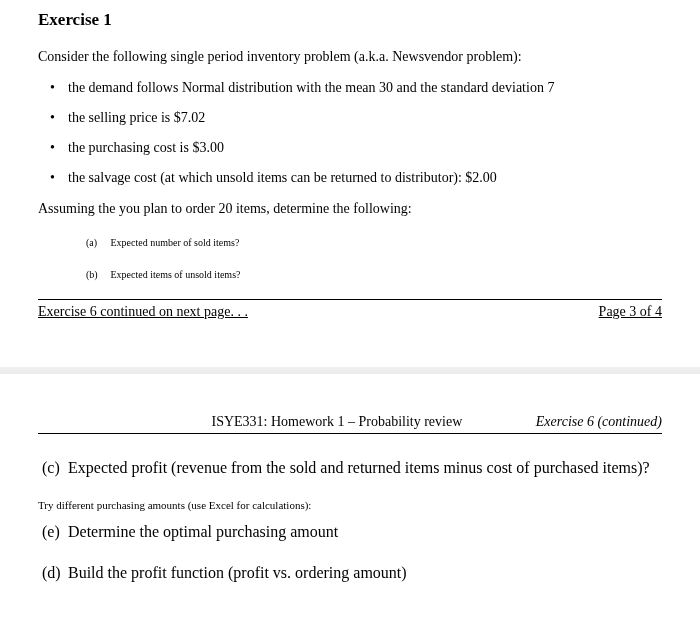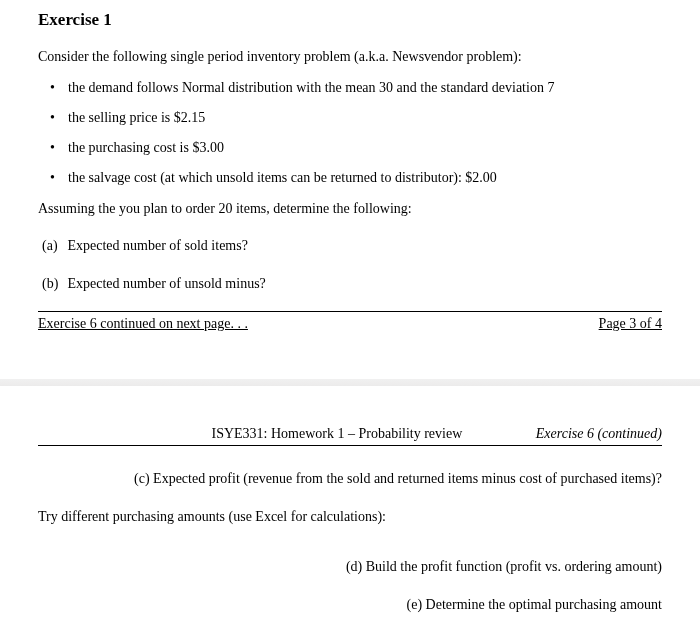--- a/index.html
+++ b/index.html
@@ -48,23 +48,24 @@
     .assume {
       font-size: 14px;
       line-height: 1.5;
       margin-bottom: 16px;
     }
     .sub-items {
       list-style: none;
       padding-left: 4px;
     }
     .sub-items li {
-      font-size: 14px;
+      font-size: 10px;
       line-height: 1.5;
       margin-bottom: 17px;
+      margin-left: 44px;
     }
     .sub-label {
       display: inline-block;
       width: 22px;
     }
     .footer1 {
       border-top: 1px solid #000;
       margin-top: 3px;
       padding-top: 4px;
       display: flex;
@@ -92,56 +93,55 @@
     .header2 .course {
       flex: 1;
       text-align: center;
       padding-left: 100px;
     }
     .header2 .cont {
       white-space: nowrap;
       font-style: italic;
     }
     .line2 {
-      font-size: 14px;
+      font-size: 11px;
       line-height: 1.5;
-      margin-bottom: 29px;
+      margin-bottom: 6px;
     }
     .sub-items2 {
       list-style: none;
       padding-left: 4px;
     }
     .sub-items2 li {
-      font-size: 14px;
+      font-size: 16px;
       line-height: 1.5;
       margin-bottom: 17px;
-      text-align: right;
     }
   </style>
 </head>
 <body>
 
 <div class="page1">
   <div class="exercise-title">Exercise 1</div>
   <div class="intro">Consider the following single period inventory problem (a.k.a. Newsvendor problem):</div>
   <ul class="bullets">
     <li>the demand follows Normal distribution with the mean 30 and the standard deviation 7</li>
-    <li>the selling price is $2.15</li>
+    <li>the selling price is $7.02</li>
     <li>the purchasing cost is $3.00</li>
     <li>the salvage cost (at which unsold items can be returned to distributor): $2.00</li>
   </ul>
   <div class="assume">Assuming the you plan to order 20 items, determine the following:</div>
   <ul class="sub-items">
     <li>
       <span class="sub-label">(a)</span>
       <span>Expected number of sold items?</span>
     </li>
     <li>
       <span class="sub-label">(b)</span>
-      <span>Expected number of unsold minus?</span>
+      <span>Expected items of unsold items?</span>
     </li>
   </ul>
   <div class="footer1">
     <span>Exercise 6 continued on next page. . .</span>
     <span>Page 3 of 4</span>
   </div>
 </div>
 
 <div class="page-gap"></div>
 
@@ -152,21 +152,21 @@
   </div>
   <ul class="sub-items2">
     <li>
       <span class="sub-label">(c)</span>
       <span>Expected profit (revenue from the sold and returned items minus cost of purchased items)?</span>
     </li>
   </ul>
   <div class="line2">Try different purchasing amounts (use Excel for calculations):</div>
   <ul class="sub-items2">
     <li>
+      <span class="sub-label">(e)</span>
+      <span>Determine the optimal purchasing amount</span>
+    </li>
+    <li>
       <span class="sub-label">(d)</span>
       <span>Build the profit function (profit vs. ordering amount)</span>
-    </li>
-    <li>
-      <span class="sub-label">(e)</span>
-      <span>Determine the optimal purchasing amount</span>
     </li>
   </ul>
 </div>
 
 </body></html>

